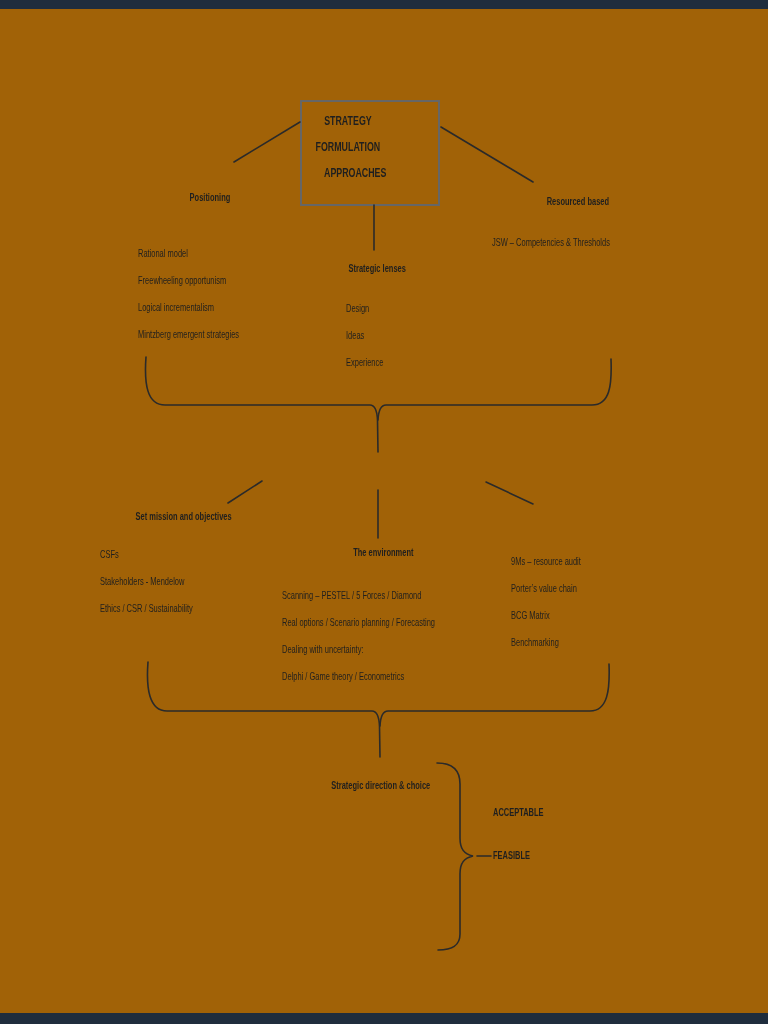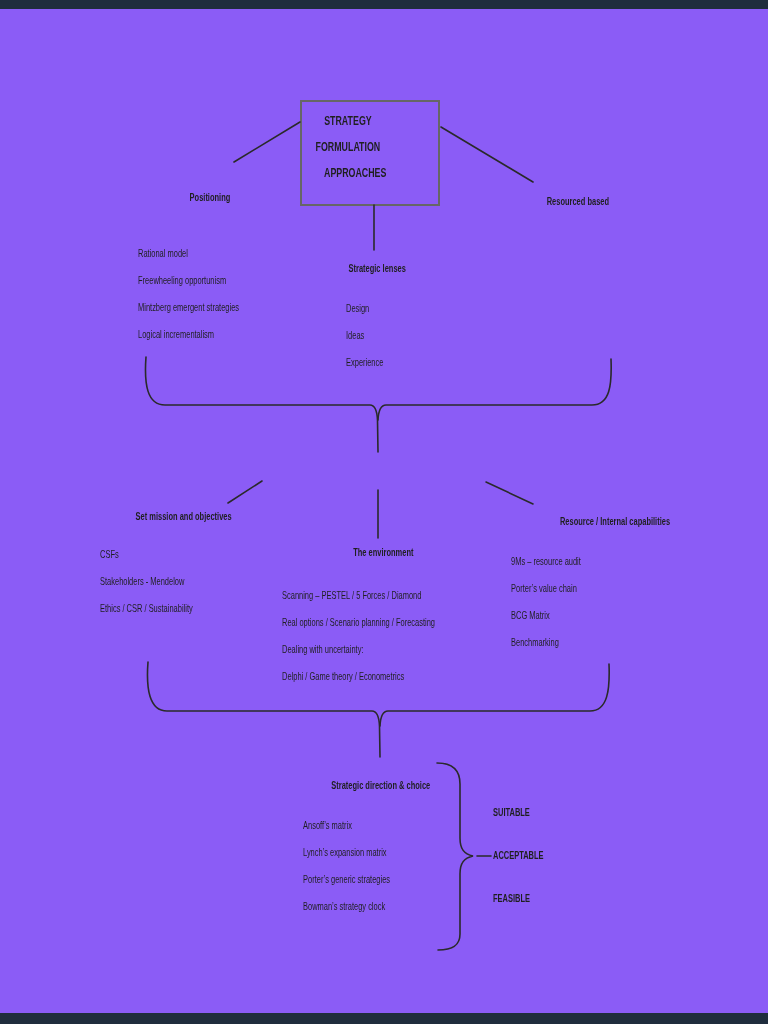--- a/index.html
+++ b/index.html
@@ -1,19 +1,19 @@
 <!DOCTYPE html>
 <html><head>
 <meta charset="utf-8">
 <style>
   html,body{margin:0;padding:0;}
   #screen{
     position:relative;
     width:768px;height:1024px;
-    background:#8b5cf6;
+    background:#a16207;
     overflow:hidden;
     font-family:"Liberation Sans",sans-serif;
   }
   .edge-bar{position:absolute;left:0;width:768px;background:#1f2d3d;}
   #edge-top{top:0;height:9px;}
   #edge-bottom{bottom:0;height:11px;}
   #lines{position:absolute;left:0;top:0;width:768px;height:1024px;}
   .t{
     position:absolute;white-space:nowrap;
     font-size:11px;color:#1f1f1f;line-height:27px;
@@ -58,35 +58,38 @@
     <div><span class="cond">STRATEGY FORMULATION</span></div>
     <div><span class="cond">APPROACHES</span></div>
   </div>
 
   <div class="t hd ctr" style="left:150px;top:184px;width:120px;">
     <span class="cond">Positioning</span>
   </div>
   <div class="t list" style="left:138px;top:228px;margin-top:12px;">
     <div><span class="cond">Rational model</span></div>
     <div><span class="cond">Freewheeling opportunism</span></div>
+    <div><span class="cond">Logical incrementalism</span></div>
     <div><span class="cond">Mintzberg emergent strategies</span></div>
-    <div><span class="cond">Logical incrementalism</span></div>
   </div>
 
   <div class="t hd ctr" style="left:317px;top:255px;width:120px;">
     <span class="cond">Strategic lenses</span>
   </div>
   <div class="t list" style="left:346px;top:295px;">
     <div><span class="cond">Design</span></div>
     <div><span class="cond">Ideas</span></div>
     <div><span class="cond">Experience</span></div>
   </div>
 
   <div class="t hd ctr" style="left:518px;top:188px;width:120px;">
     <span class="cond">Resourced based</span>
+  </div>
+  <div class="t" style="left:492px;top:229px;">
+    <span class="cond">JSW – Competencies &amp; Thresholds</span>
   </div>
 
 
   <div class="t hd ctr" style="left:113px;top:503px;width:120px;">
     <span class="cond">Set mission and objectives</span>
   </div>
   <div class="t list" style="left:100px;top:541px;">
     <div><span class="cond">CSFs</span></div>
     <div><span class="cond">Stakeholders - Mendelow</span></div>
     <div><span class="cond">Ethics / CSR / Sustainability</span></div>
@@ -95,39 +98,29 @@
   <div class="t hd ctr" style="left:323px;top:539px;width:120px;">
     <span class="cond">The environment</span>
   </div>
   <div class="t list" style="left:282px;top:582px;">
     <div><span class="cond">Scanning – PESTEL / 5 Forces / Diamond</span></div>
     <div><span class="cond">Real options / Scenario planning / Forecasting</span></div>
     <div><span class="cond">Dealing with uncertainty:</span></div>
     <div><span class="cond">Delphi / Game theory / Econometrics</span></div>
   </div>
 
-  <div class="t hd ctr" style="left:534px;top:508px;width:120px;">
-    <span class="cond">Resource / Internal capabilities</span>
-  </div>
   <div class="t list" style="left:511px;top:548px;">
     <div><span class="cond">9Ms – resource audit</span></div>
     <div><span class="cond">Porter’s value chain</span></div>
     <div><span class="cond">BCG Matrix</span></div>
     <div><span class="cond">Benchmarking</span></div>
   </div>
 
   <div class="t hd ctr" style="left:301px;top:772px;width:160px;">
     <span class="cond">Strategic direction &amp; choice</span>
   </div>
-  <div class="t list" style="left:303px;top:812px;">
-    <div><span class="cond">Ansoff’s matrix</span></div>
-    <div><span class="cond">Lynch’s expansion matrix</span></div>
-    <div><span class="cond">Porter’s generic strategies</span></div>
-    <div><span class="cond">Bowman’s strategy clock</span></div>
-  </div>
 
   <div class="t crit" style="left:493px;top:791px;">
-    <div><span class="cond">SUITABLE</span></div>
     <div><span class="cond">ACCEPTABLE</span></div>
     <div><span class="cond">FEASIBLE</span></div>
   </div>
 
 </div>
 
 </body></html>

